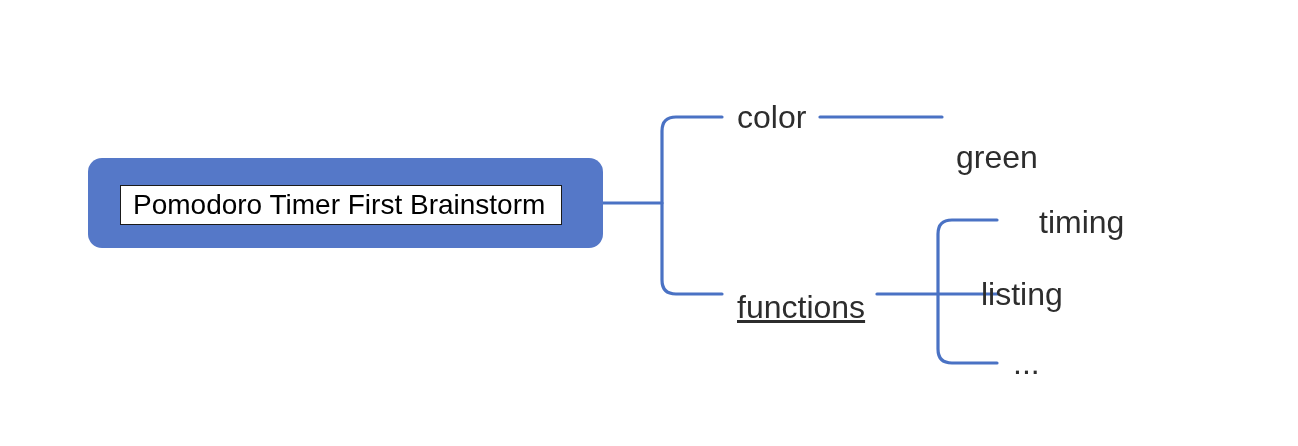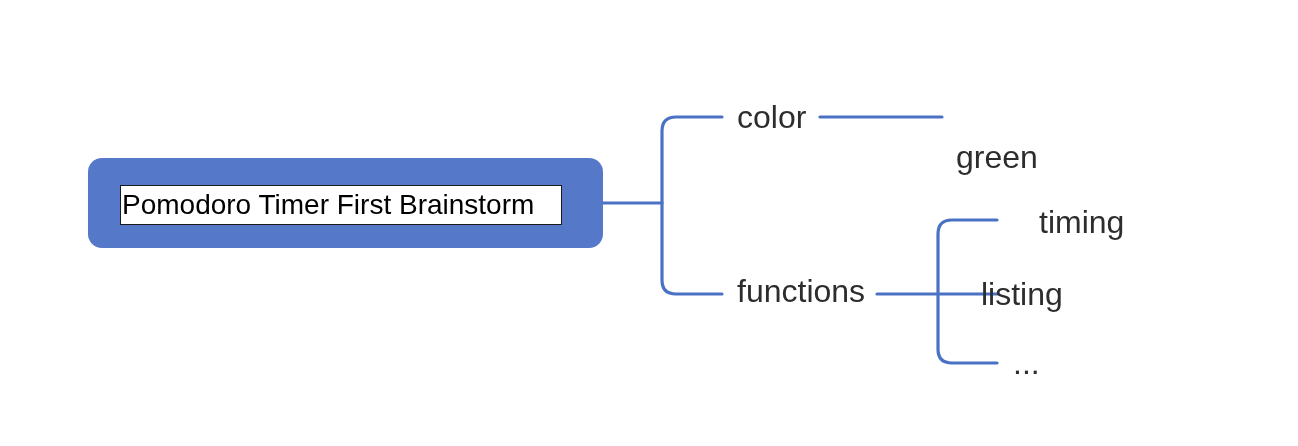--- a/index.html
+++ b/index.html
@@ -44,37 +44,37 @@
   }
   .root-edit-box {
     position: absolute;
     left: 32px; top: 27px;
     width: 442px; height: 40px;
     background: var(--edit-box-bg);
     border: 1px solid var(--edit-box-border);
     color: var(--root-text-color);
     font-size: 28px;
     line-height: 38px;
-    padding-left: 1px;
+    padding-left: 12px;
     white-space: nowrap;
     overflow: hidden;
     cursor: text;
   }
   .branch-label {
     position: absolute;
     height: 34px;
     line-height: 34px;
     font-size: 32px;
     color: var(--text-color);
     white-space: nowrap;
     cursor: pointer;
   }
   .lbl-color     { left: 737px;  top: 100px; }
   .lbl-green     { left: 956px;  top: 100px; margin-top: 40px; }
-  .lbl-functions { left: 737px;  top: 274px; }
+  .lbl-functions { left: 737px;  top: 290px; text-decoration: underline; }
   .lbl-timing    { left: 1012px; top: 205px; margin-left: 27px; }
   .lbl-listing   { left: 981px; top: 277px; }
   .lbl-ellipsis  { left: 1013px; top: 346px; }
 </style>
 </head>
 <body>
 
 <div class="canvas">
 
   <svg class="connectors" viewBox="0 0 1298 446">

